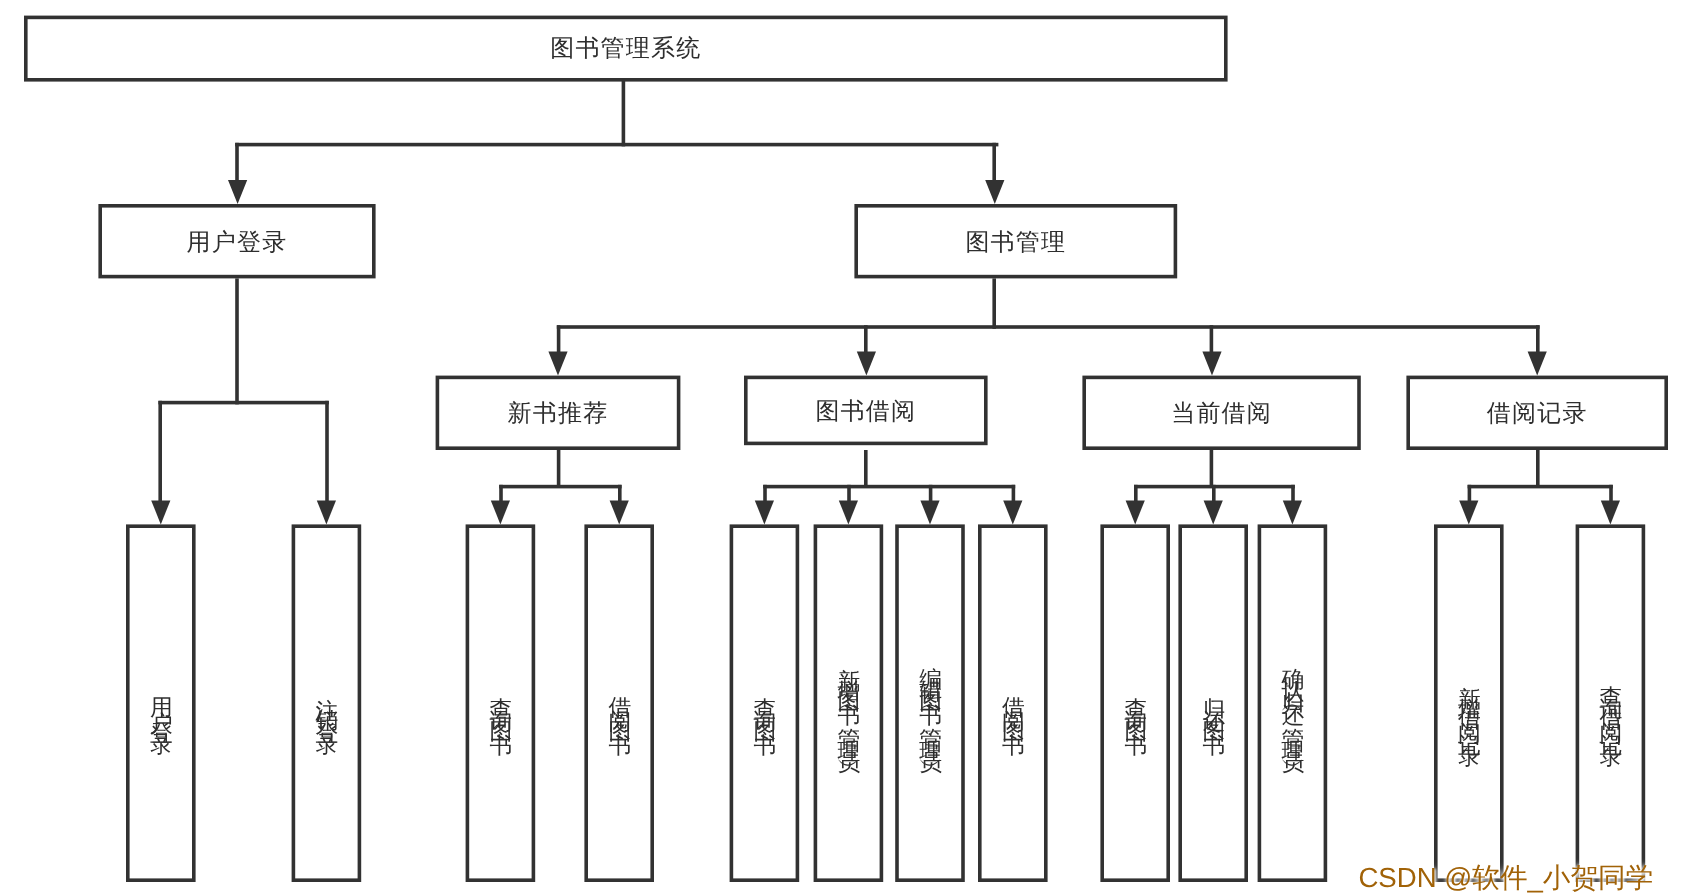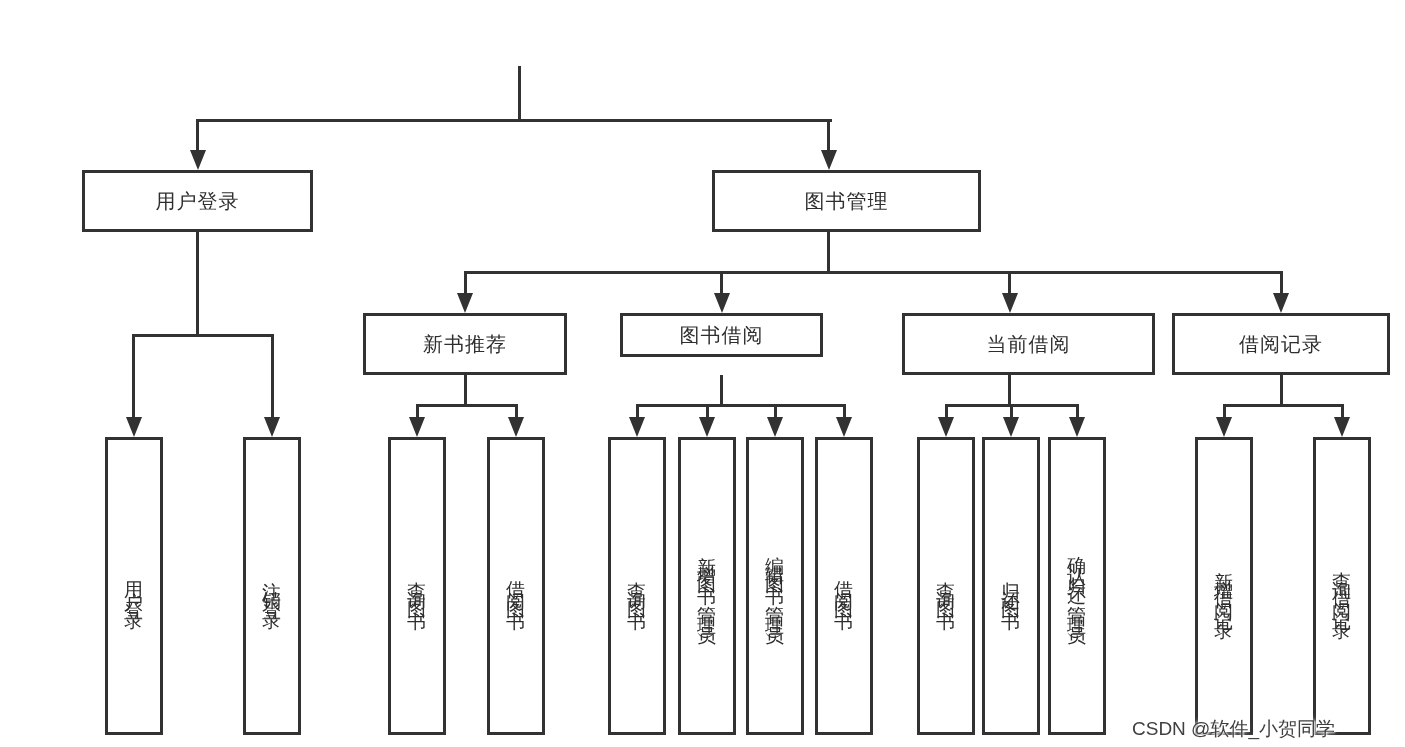--- a/index.html
+++ b/index.html
@@ -32,48 +32,51 @@
   .vline { width: 3px; }
   .hline { height: 3px; }
   .ahead {
     position: absolute; width: 0; height: 0;
     border-left: 8px solid transparent;
     border-right: 8px solid transparent;
     border-top: 20px solid #323232;
   }
   .watermark {
     position: absolute; left: 1132px; top: 716px;
-    font-size: 19px; color: #404040;
+    font-size: 23px; color: #a16207;
     text-shadow: 0 0 3px #fff, 0 0 6px #fff, 1px 1px 2px #fff;
     z-index: 5; white-space: nowrap;
   }
 </style>
 </head>
 <body>
 
 <div class="stage">
 
+  <div class="box hbox" style="left:20px; top:13px; width:1003px; height:55px;">
+    <span>图书管理系统</span>
+  </div>
 
   <div class="box hbox" style="left:82px; top:170px; width:231px; height:62px;">
     <span>用户登录</span>
   </div>
 
   <div class="box hbox" style="left:712px; top:170px; width:269px; height:62px;">
     <span>图书管理</span>
   </div>
 
   <div class="box hbox" style="left:363px; top:313px; width:204px; height:62px;font-family:Liberation Mono, monospace;">
     <span>新书推荐</span>
   </div>
 
-  <div class="box hbox" style="left:620px; top:313px; width:203px; height:44px;">
+  <div class="box hbox" style="left:620px; top:313px; width:203px; height:58px;">
     <span>图书借阅</span>
   </div>
 
-  <div class="box hbox" style="left:902px; top:313px; width:253px; height:62px;text-align:right;">
+  <div class="box hbox" style="left:902px; top:313px; width:232px; height:62px;text-align:right;">
     <span>当前借阅</span>
   </div>
 
   <div class="box hbox" style="left:1172px; top:313px; width:218px; height:62px;">
     <span>借阅记录</span>
   </div>
 
   <div class="box leaf" style="left:105px; top:437px;">
     <span class="vtext">用户登录</span>
   </div>

